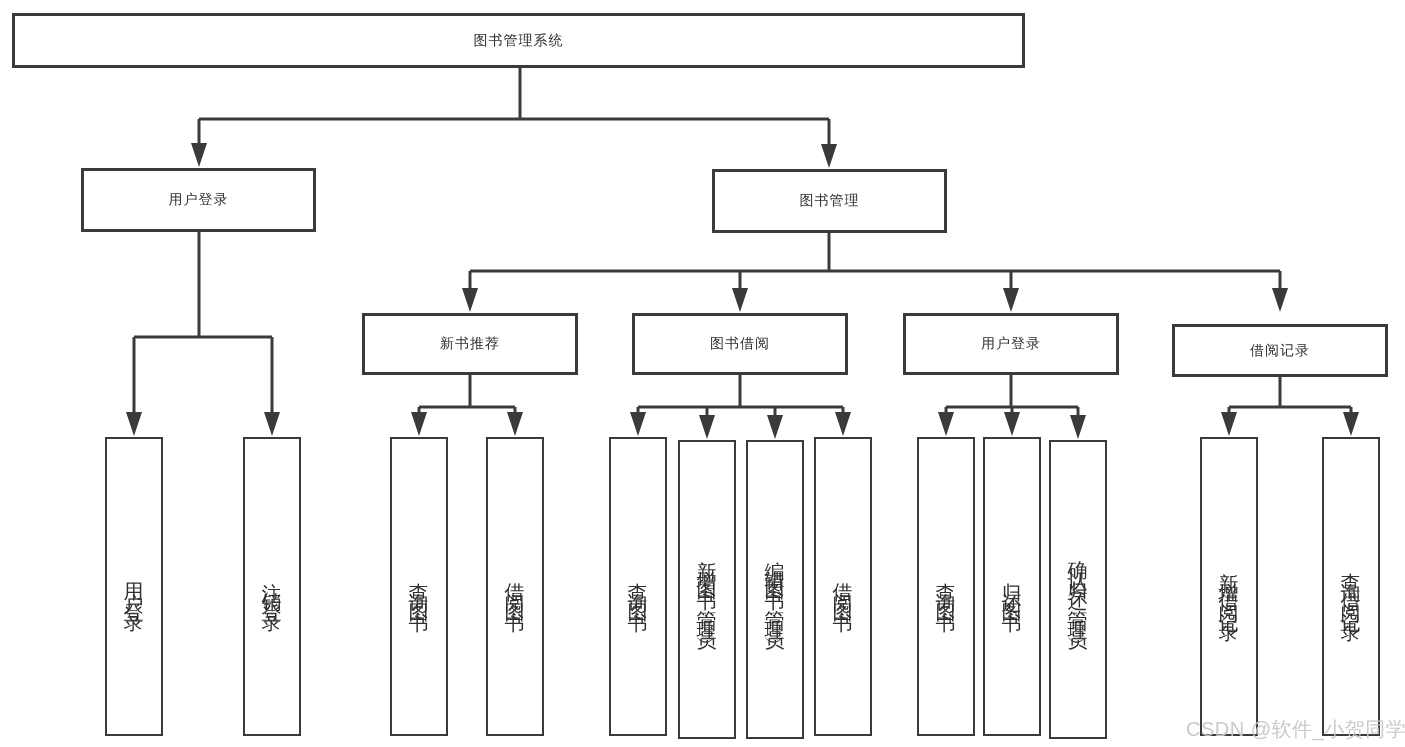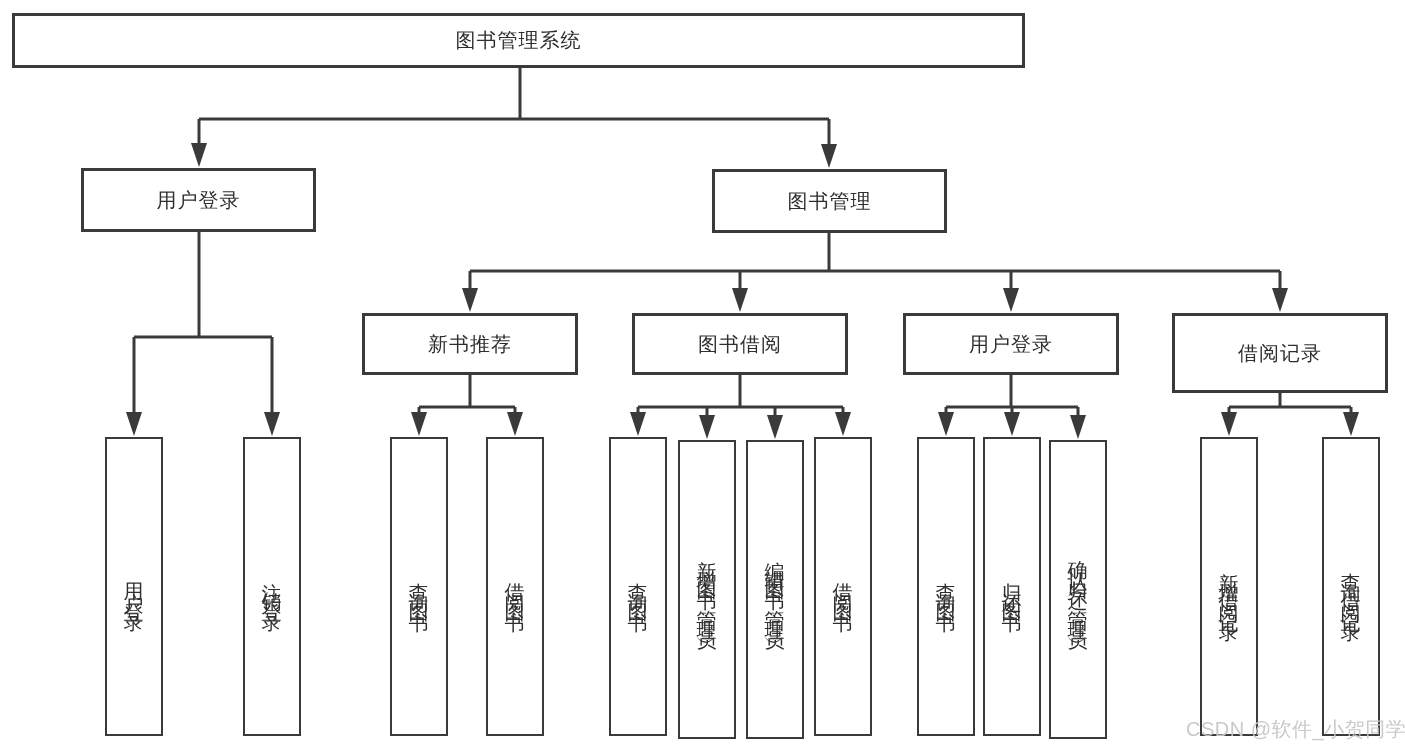--- a/index.html
+++ b/index.html
@@ -31,21 +31,21 @@
     position: absolute;
     box-sizing: border-box;
     background: #ffffff;
     border: 3px solid #3a3a3a;
     display: flex;
     align-items: center;
     justify-content: center;
     z-index: 2;
   }
   .box .lbl {
-    font-size: 20px;
+    font-size: 14px;
     letter-spacing: 1px;
     white-space: nowrap;
   }
   .leaf {
     border-width: 2.5px;
   }
   .leaf .lbl {
     writing-mode: vertical-rl;
     text-orientation: mixed;
     font-size: 20px;
@@ -53,21 +53,21 @@
     line-height: 1;
     white-space: nowrap;
   }
   
   #node-root          { left: 12px;   top: 13px;  width: 1013px; height: 55px; }
   #node-user-login    { left: 81px;   top: 168px; width: 235px;  height: 64px; }
   #node-book-mgmt     { left: 712px;  top: 169px; width: 235px;  height: 64px; }
   #node-new-book-rec  { left: 362px;  top: 313px; width: 216px;  height: 62px; }
   #node-book-borrow   { left: 632px;  top: 313px; width: 216px;  height: 62px; }
   #node-current-borrow{ left: 903px;  top: 313px; width: 216px;  height: 62px; }
-  #node-borrow-record { left: 1172px; top: 313px; width: 216px;  height: 80px; }
+  #node-borrow-record { left: 1172px; top: 324px; width: 216px;  height: 53px; }
 
   .leaf { top: 437px; width: 58px; height: 299px; }
   #leaf-user-login     { left: 105px; }
   #leaf-logout         { left: 243px; }
   #leaf-query-book-1   { left: 390px; }
   #leaf-borrow-book-1  { left: 486px; }
   #leaf-query-book-2   { left: 609px; }
   #leaf-add-book       { left: 678px; top: 440px; }
   #leaf-edit-book      { left: 746px; top: 440px; }
   #leaf-borrow-book-2  { left: 814px; }

